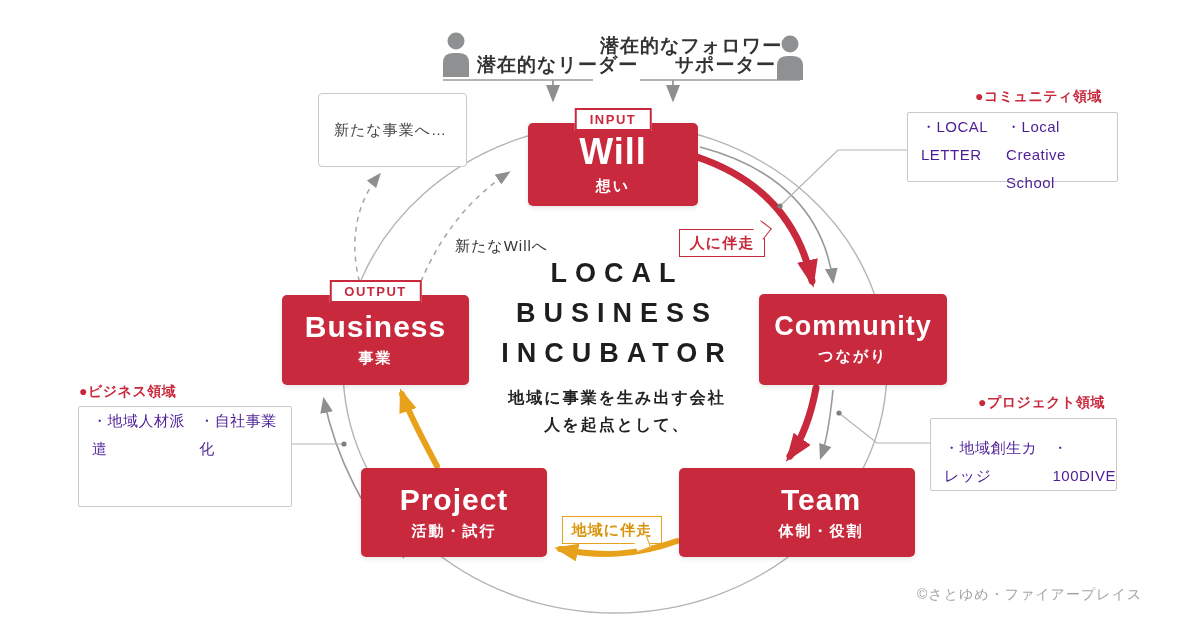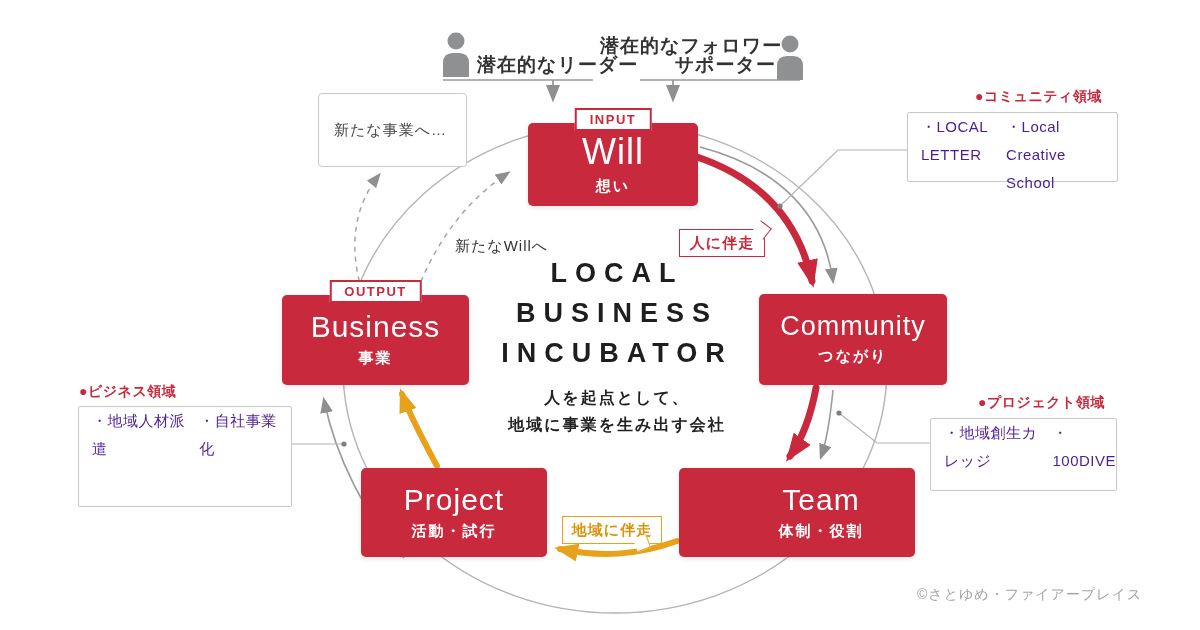--- a/index.html
+++ b/index.html
@@ -4,21 +4,21 @@
 <style>
   html,body{margin:0;padding:0;background:#ffffff;}
   body{font-family:"Liberation Sans","DejaVu Sans",sans-serif;}
   #canvas{position:relative;width:1200px;height:630px;background:#ffffff;overflow:hidden;}
   #bg-svg{position:absolute;left:0;top:0;z-index:1;}
 
   
   .node{position:absolute;z-index:5;background:#c9293c;border-radius:5px;color:#fff;
         display:flex;flex-direction:column;align-items:center;justify-content:center;
         box-shadow:0 2px 5px rgba(0,0,0,0.10);}
-  .node .en{font-weight:normal;letter-spacing:1px;line-height:1;}
+  .node .en{font-weight:bold;letter-spacing:1px;line-height:1;}
   .node .ja{font-weight:bold;font-size:15px;margin-top:7px;letter-spacing:2px;}
 
   
   .tag{position:absolute;left:50%;transform:translateX(-50%);top:-15px;z-index:6;
        background:#fff;border:2px solid #c9293c;color:#c9293c;font-weight:bold;
        font-size:13px;letter-spacing:1.5px;padding:2px 13px;white-space:nowrap;}
 
   
   .callout-label{position:absolute;z-index:5;color:#c9293c;font-weight:bold;font-size:14px;letter-spacing:0.5px;white-space:nowrap;}
   .callout-box{position:absolute;z-index:5;background:#fff;border:1px solid #c9c9c9;border-radius:2px;
@@ -138,22 +138,22 @@
     <div class="tag">OUTPUT</div>
     <div class="en" style="font-size:30px;">Business</div>
     <div class="ja">事業</div>
   </div>
 
   <div id="center-title">
     <div class="t-line">LOCAL</div>
     <div class="t-line">BUSINESS</div>
     <div class="t-line">INCUBATOR</div>
     <div class="sub">
+      <div class="s-line">地域に事業を生み出す会社</div>
       <div class="s-line">人を起点として、</div>
-      <div class="s-line">地域に事業を生み出す会社</div>
     </div>
   </div>
 
   <div class="bubble red" style="left:679px;top:229px;width:84px;height:26px;">
     <span>人に伴走</span>
     <span class="tail tr"></span>
   </div>
   <div class="bubble orange" style="left:562px;top:516px;width:98px;height:26px;">
     <span>地域に伴走</span>
     <span class="tail br"></span>
@@ -165,21 +165,21 @@
 
   <div class="free-text" id="new-will" style="left:455px;top:237px;">新たなWillへ</div>
 
   <div class="callout-label" style="left:975px;top:88px;">●コミュニティ領域</div>
   <div class="callout-box" style="left:907px;top:112px;width:196px;height:68px;">
     <div>・LOCAL LETTER</div>
     <div>・Local Creative School</div>
   </div>
 
   <div class="callout-label" style="left:978px;top:394px;">●プロジェクト領域</div>
-  <div class="callout-box" style="left:930px;top:418px;width:172px;height:71px;">
+  <div class="callout-box" style="left:930px;top:418px;width:172px;height:71px;align-items:flex-end;">
     <div>・地域創生カレッジ</div>
     <div>・100DIVE</div>
   </div>
 
   <div class="callout-label" style="left:79px;top:383px;">●ビジネス領域</div>
   <div class="callout-box" style="left:78px;top:406px;width:199px;height:99px;">
     <div>・地域人材派遣</div>
     <div>・自社事業化</div>
   </div>
 

